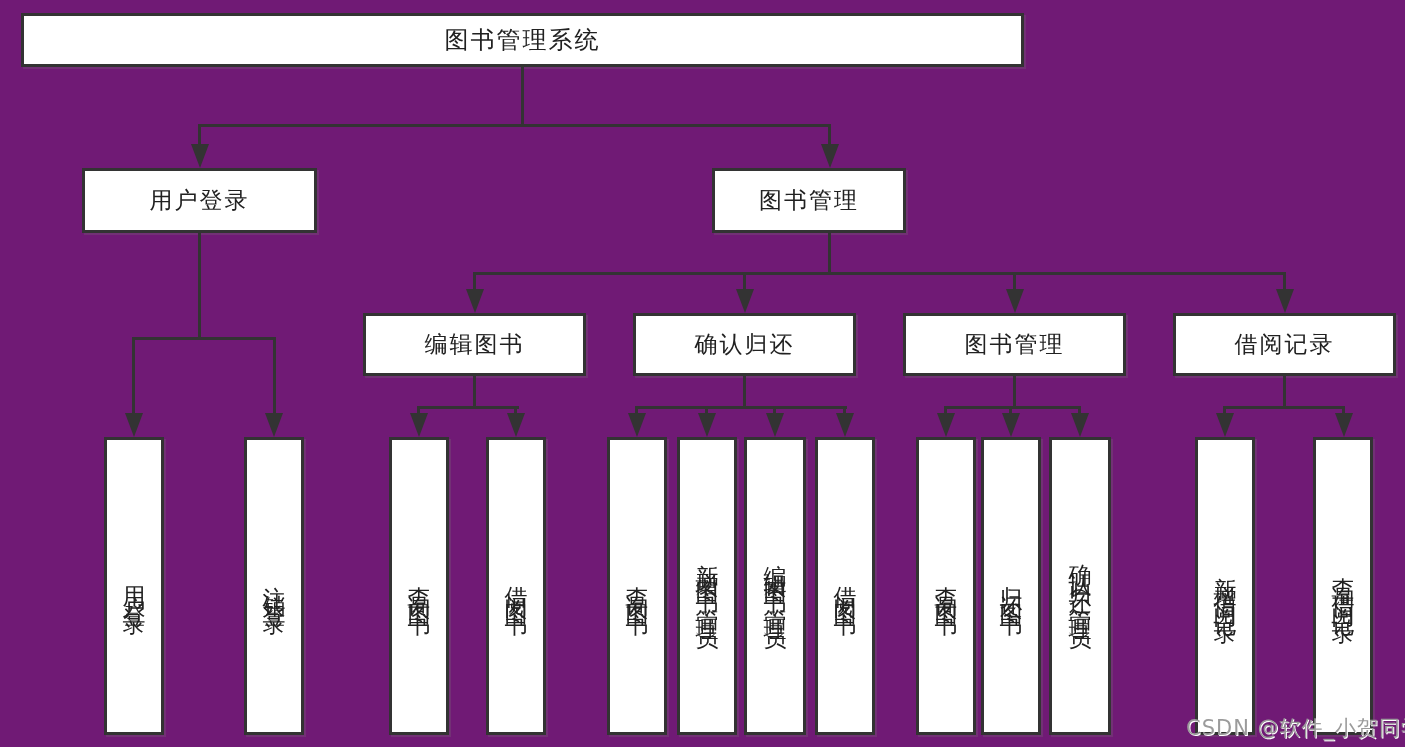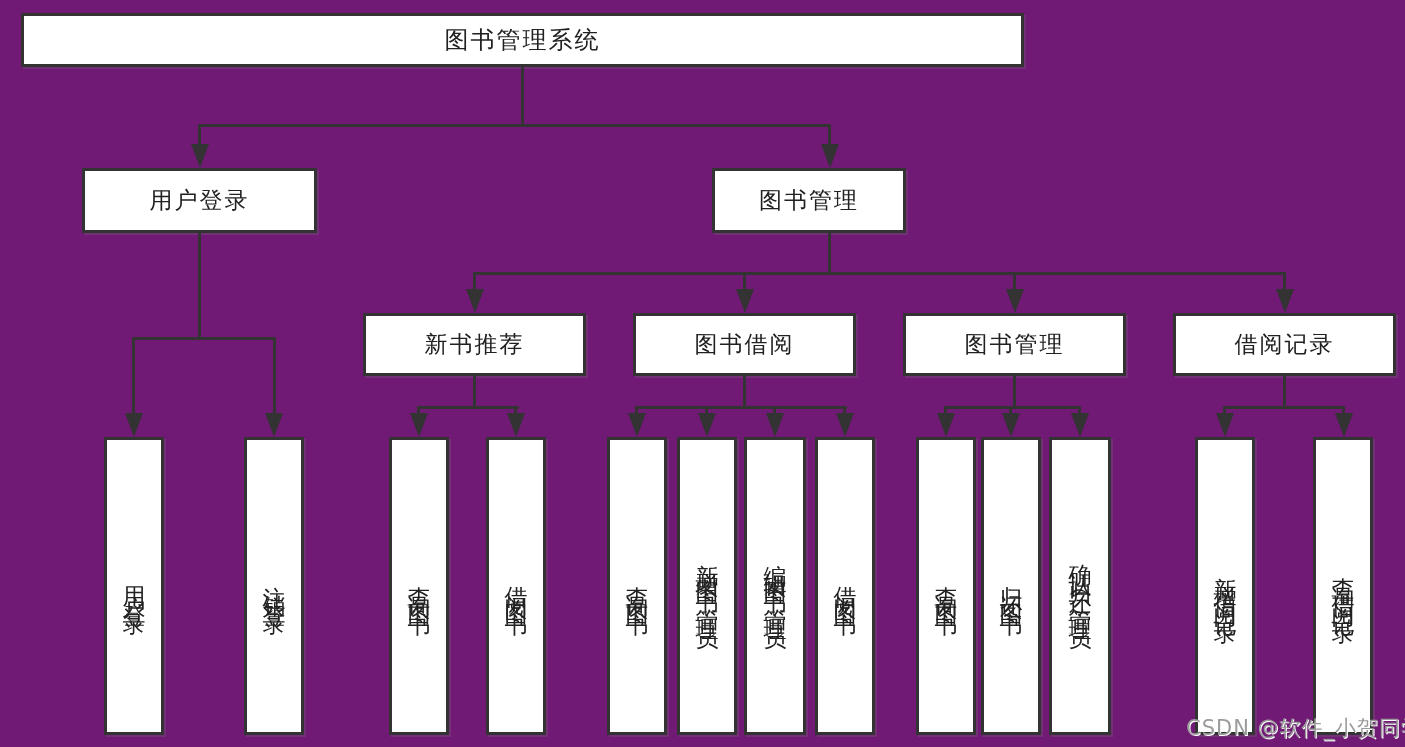--- a/index.html
+++ b/index.html
@@ -44,25 +44,25 @@
 
   <div class="box" style="left:82px;top:168px;width:235px;height:65px">
     <span class="hlabel">用户登录</span>
   </div>
 
   <div class="box" style="left:712px;top:168px;width:194px;height:65px">
     <span class="hlabel">图书管理</span>
   </div>
 
   <div class="box" style="left:363px;top:313px;width:223px;height:63px">
-    <span class="hlabel">新书推荐</span>
+    <span class="hlabel">编辑图书</span>
   </div>
 
   <div class="box" style="left:633px;top:313px;width:223px;height:63px">
-    <span class="hlabel">图书借阅</span>
+    <span class="hlabel">确认归还</span>
   </div>
 
   <div class="box" style="left:903px;top:313px;width:223px;height:63px">
     <span class="hlabel">图书管理</span>
   </div>
 
   <div class="box" style="left:1173px;top:313px;width:223px;height:63px">
     <span class="hlabel">借阅记录</span>
   </div>
 

